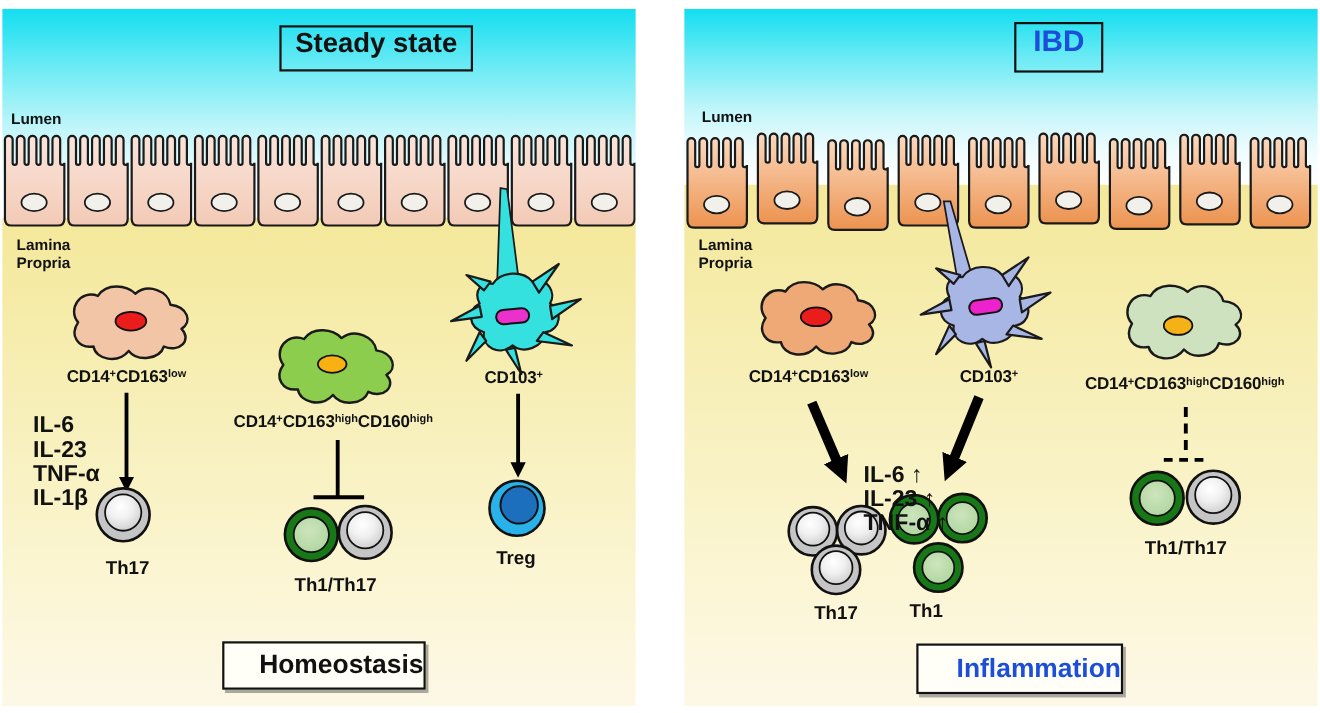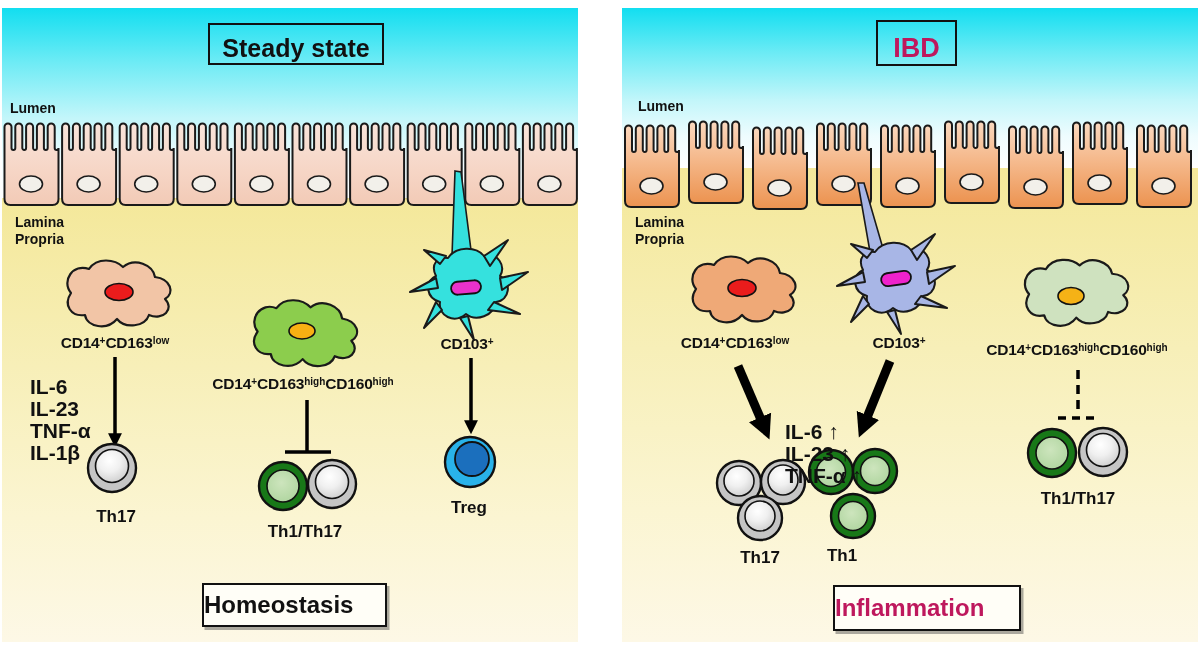--- a/index.html
+++ b/index.html
@@ -15,25 +15,25 @@
   #panel-left .sky{height:190px;} #panel-left .ground{top:190px;}
   #panel-right .sky{height:160px;} #panel-right .ground{top:160px;}
   svg.layer{position:absolute;left:0;top:0;}
   .lbl{position:absolute;white-space:nowrap;font-weight:700;color:#111;}
   .center{transform:translateX(-50%);}
   .cdlbl{font-size:15.5px;letter-spacing:-0.2px;text-align:center;}
   .cdlbl sup{font-size:10px;vertical-align:4px;letter-spacing:0;}
   .tlabel{font-size:17px;}
   .region{font-size:14px;line-height:17px;}
   .cyto{position:absolute;font-size:21px;line-height:22px;}
-  .titlebox{position:absolute;border:2px solid #111;display:flex;align-items:flex-end;justify-content:center;
-            font-size:25px;background:transparent;}
-  .footerbox{position:absolute;border:2px solid #111;display:flex;align-items:center;justify-content:flex-start;
+  .titlebox{position:absolute;border:2px solid #111;display:flex;align-items:flex-start;justify-content:center;
+            font-size:25px;background:transparent;margin-left:46px;}
+  .footerbox{position:absolute;border:2px solid #111;display:flex;align-items:center;justify-content:flex-end;
             font-size:24px;background:#fffef7;box-shadow:2.5px 3px 0 rgba(70,70,70,0.45);}
-  .red{color:#be185d;}
+  .red{color:#1d4ed8;}
 </style>
 </head>
 <body>
 
 <div id="figure">
 
   <div class="panel" id="panel-left">
     <div class="sky"></div>
     <div class="ground"></div>
 

